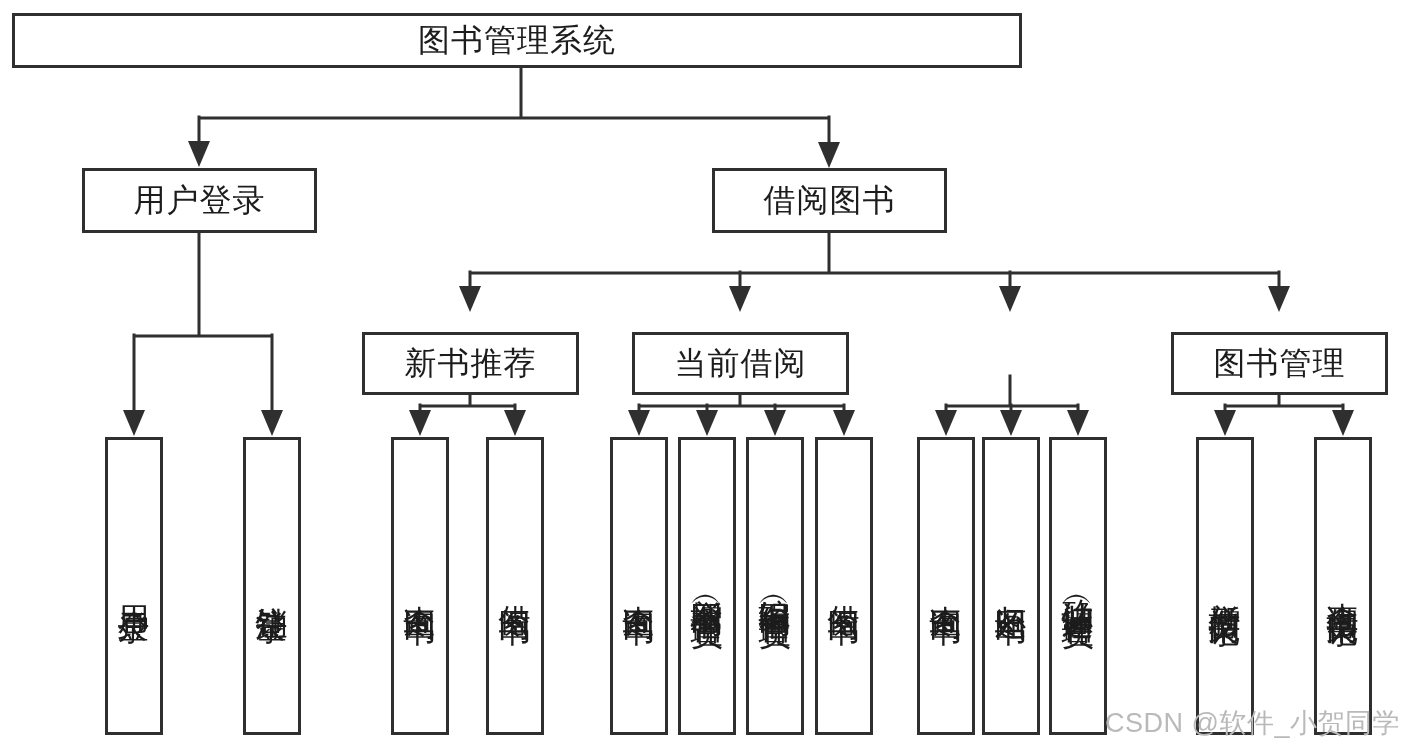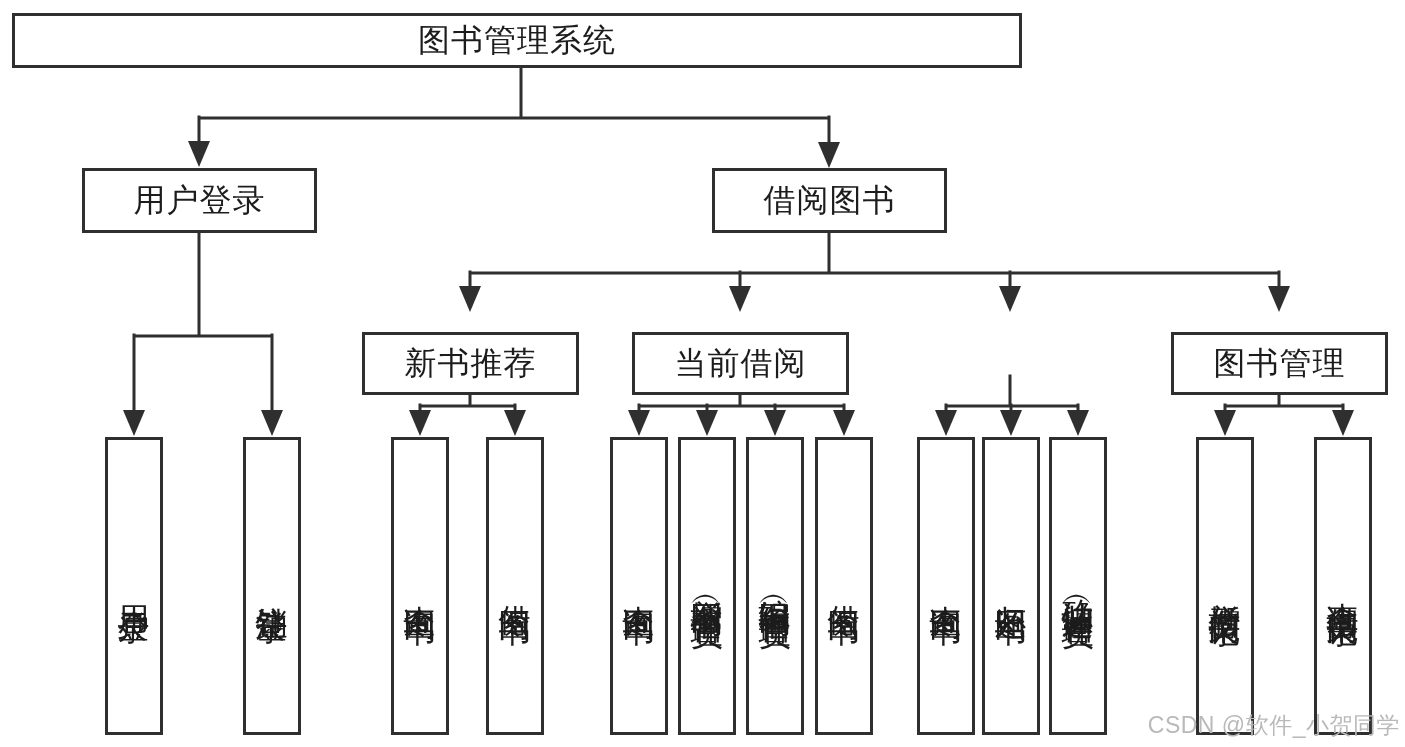--- a/index.html
+++ b/index.html
@@ -40,21 +40,21 @@
     text-orientation: mixed;
     letter-spacing: 3px;
     line-height: 1.0;
     white-space: nowrap;
   }
   .watermark {
     position: absolute;
     right: 5px;
     bottom: 6px;
     z-index: 3;
-    font-size: 23px;
+    font-size: 27px;
     color: #b9b9b9;
     letter-spacing: 0.5px;
     white-space: nowrap;
   }
 </style>
 </head>
 <body>
 
 <div class="canvas">
 

